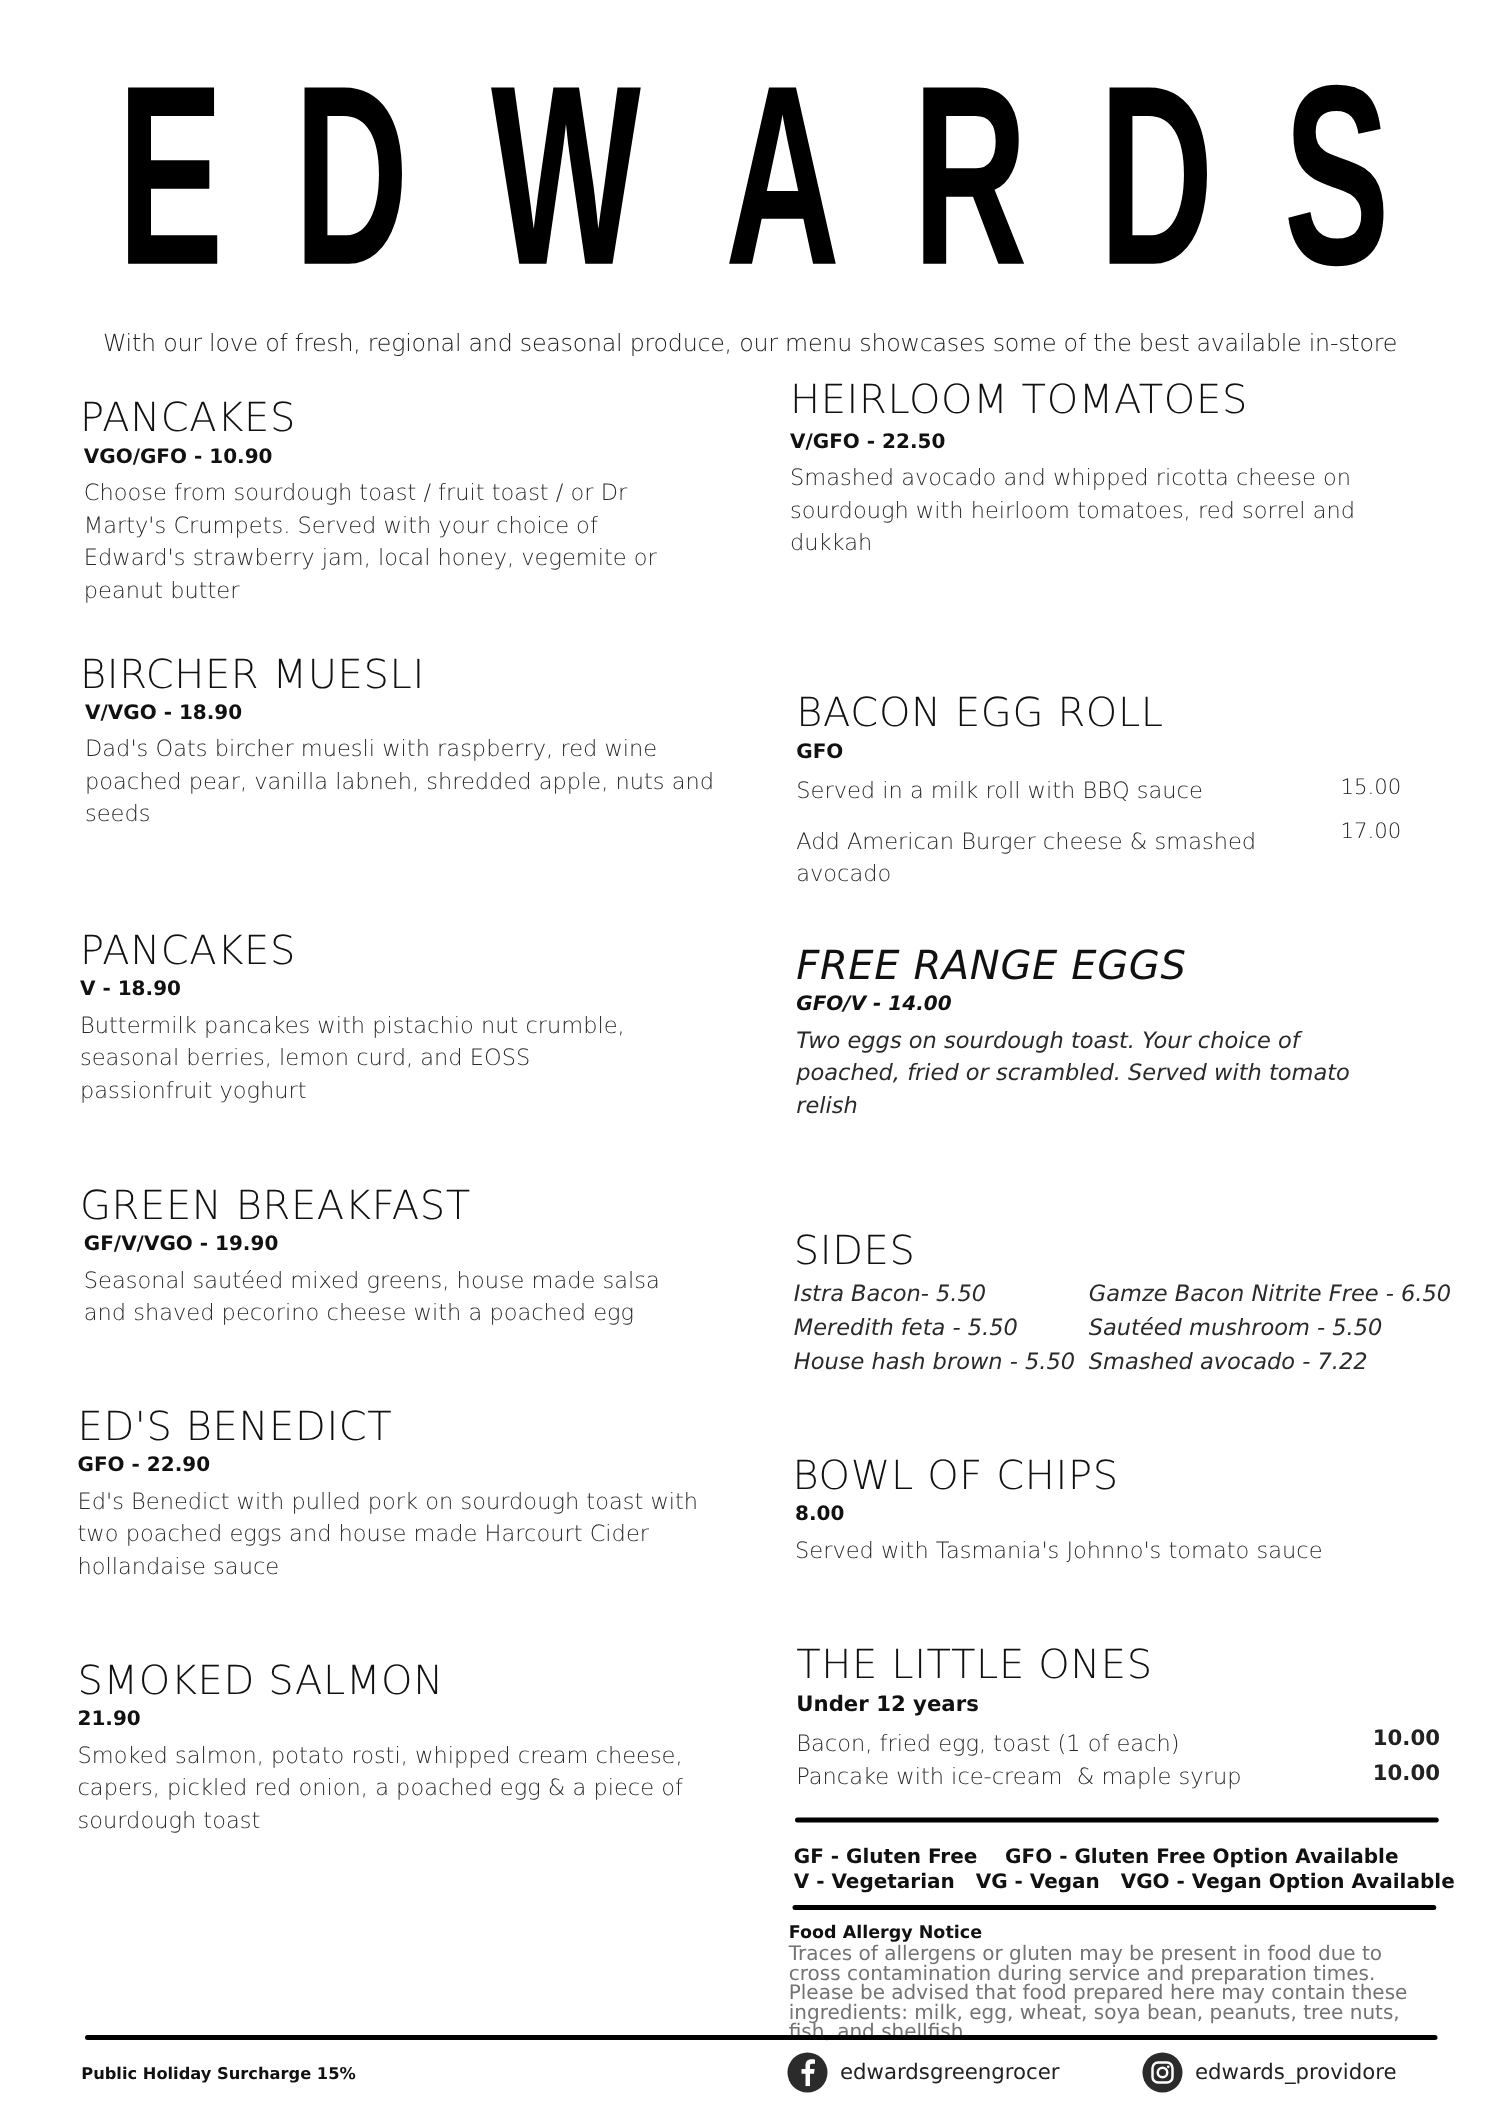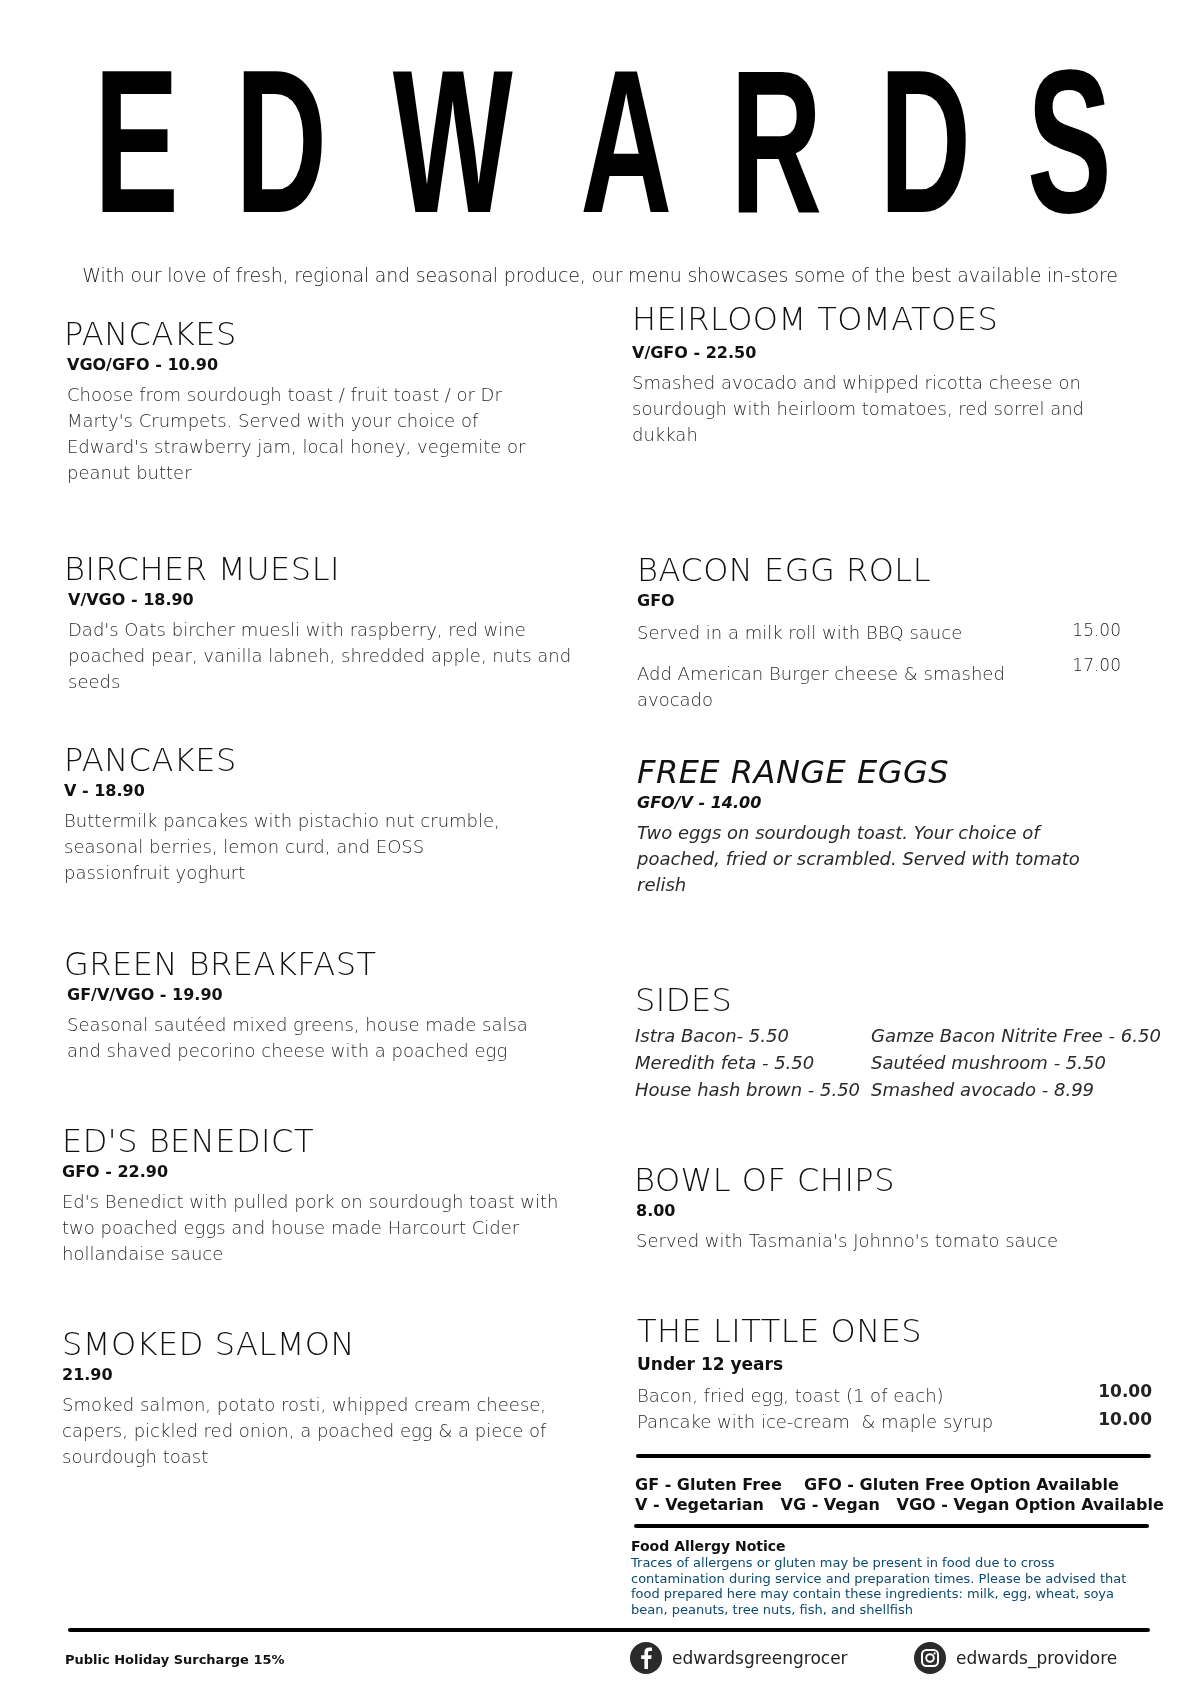--- a/index.html
+++ b/index.html
@@ -9,21 +9,21 @@
   .logo span { font-family: "Liberation Sans", sans-serif; font-weight: 700; font-size: 205px; line-height: 225px; color: #000; display: inline-block; transform: scaleX(0.62); transform-origin: center; letter-spacing: 0; }
   .tagline { left: 0; width: 1200px; top: 264px; text-align: center; font-size: 19px; font-weight: 300; color: #222; letter-spacing: -0.2px; }
   .title { font-size: 32px; font-weight: 300; color: #111; letter-spacing: 0.5px; line-height: 40px; white-space: nowrap; }
   .meta { font-size: 16px; font-weight: 600; color: #111; line-height: 22px; }
   .desc { font-size: 18px; font-weight: 300; color: #2a2a2a; line-height: 26px; }
   .row { display: flex; justify-content: space-between; align-items: flex-start; }
   .price { font-size: 17px; font-weight: 300; color: #222; }
   .rule { background: #000; height: 5px; border-radius: 2px; }
   .legend { font-size: 16px; font-weight: 600; color: #111; line-height: 20px; white-space: pre; }
   .allergy-title { font-size: 14px; font-weight: 600; color: #111; line-height: 17px; }
-  .allergy { font-size: 13px; color: #0c4a6e; line-height: 15.5px; }
+  .allergy { font-size: 16px; color: #737373; line-height: 15.5px; }
   .sides { display: grid; grid-template-columns: 236px 300px; font-size: 18px; font-weight: 300; color: #2a2a2a; line-height: 27px; }
   .social { display: flex; align-items: center; gap: 10px; font-size: 17px; color: #222; }
   .icon-circle { width: 32px; height: 32px; border-radius: 50%; background: #2b2b2b; display: flex; align-items: center; justify-content: center; }
 </style>
 </head>
 <body>
 
 <div class="abs logo">
   <span>E</span>
   <span>D</span>
@@ -34,21 +34,21 @@
   <span>S</span>
 </div>
 <div class="abs tagline">With our love of fresh, regional and seasonal produce, our menu showcases some of the best available in-store</div>
 
 <div class="abs" style="left:64px; top:314px; width:500px;">
   <div class="title">PANCAKES</div>
   <div class="meta" style="margin-left:3px;">VGO/GFO - 10.90</div>
   <div class="desc" style="margin-left:3px; margin-top:6px; width:480px;">Choose from sourdough toast / fruit toast / or Dr Marty's Crumpets. Served with your choice of Edward's strawberry jam, local honey, vegemite or peanut butter</div>
 </div>
 
-<div class="abs" style="left:64px; top:549px; width:540px;">
+<div class="abs" style="left:64px; top:519px; width:540px;">
   <div class="title">BIRCHER MUESLI</div>
   <div class="meta" style="margin-left:4px;">V/VGO - 18.90</div>
   <div class="desc" style="margin-left:4px; margin-top:6px; width:530px;">Dad's Oats bircher muesli with raspberry, red wine poached pear, vanilla labneh, shredded apple, nuts and seeds</div>
 </div>
 
 <div class="abs" style="left:64px; top:740px; width:540px;">
   <div class="title">PANCAKES</div>
   <div class="meta">V - 18.90</div>
   <div class="desc" style="margin-top:6px; width:470px;">Buttermilk pancakes with pistachio nut crumble, seasonal berries, lemon curd, and EOSS passionfruit yoghurt</div>
 </div>
@@ -97,21 +97,21 @@
 </div>
 
 <div class="abs" style="left:635px; top:980px; width:560px;">
   <div class="title">SIDES</div>
   <div class="sides" style="margin-top:2px;font-style:italic;">
     <div>Istra Bacon- 5.50</div>
     <div>Gamze Bacon Nitrite Free - 6.50</div>
     <div>Meredith feta - 5.50</div>
     <div>Sautéed mushroom - 5.50</div>
     <div>House hash brown - 5.50</div>
-    <div>Smashed avocado - 8.99</div>
+    <div>Smashed avocado - 7.22</div>
   </div>
 </div>
 
 <div class="abs" style="left:634px; top:1160px; width:500px;">
   <div class="title">BOWL OF CHIPS</div>
   <div class="meta" style="margin-left:2px;">8.00</div>
   <div class="desc" style="margin-left:2px; margin-top:6px;">Served with Tasmania's Johnno's tomato sauce</div>
 </div>
 
 <div class="abs" style="left:637px; top:1311px; width:515px;">

